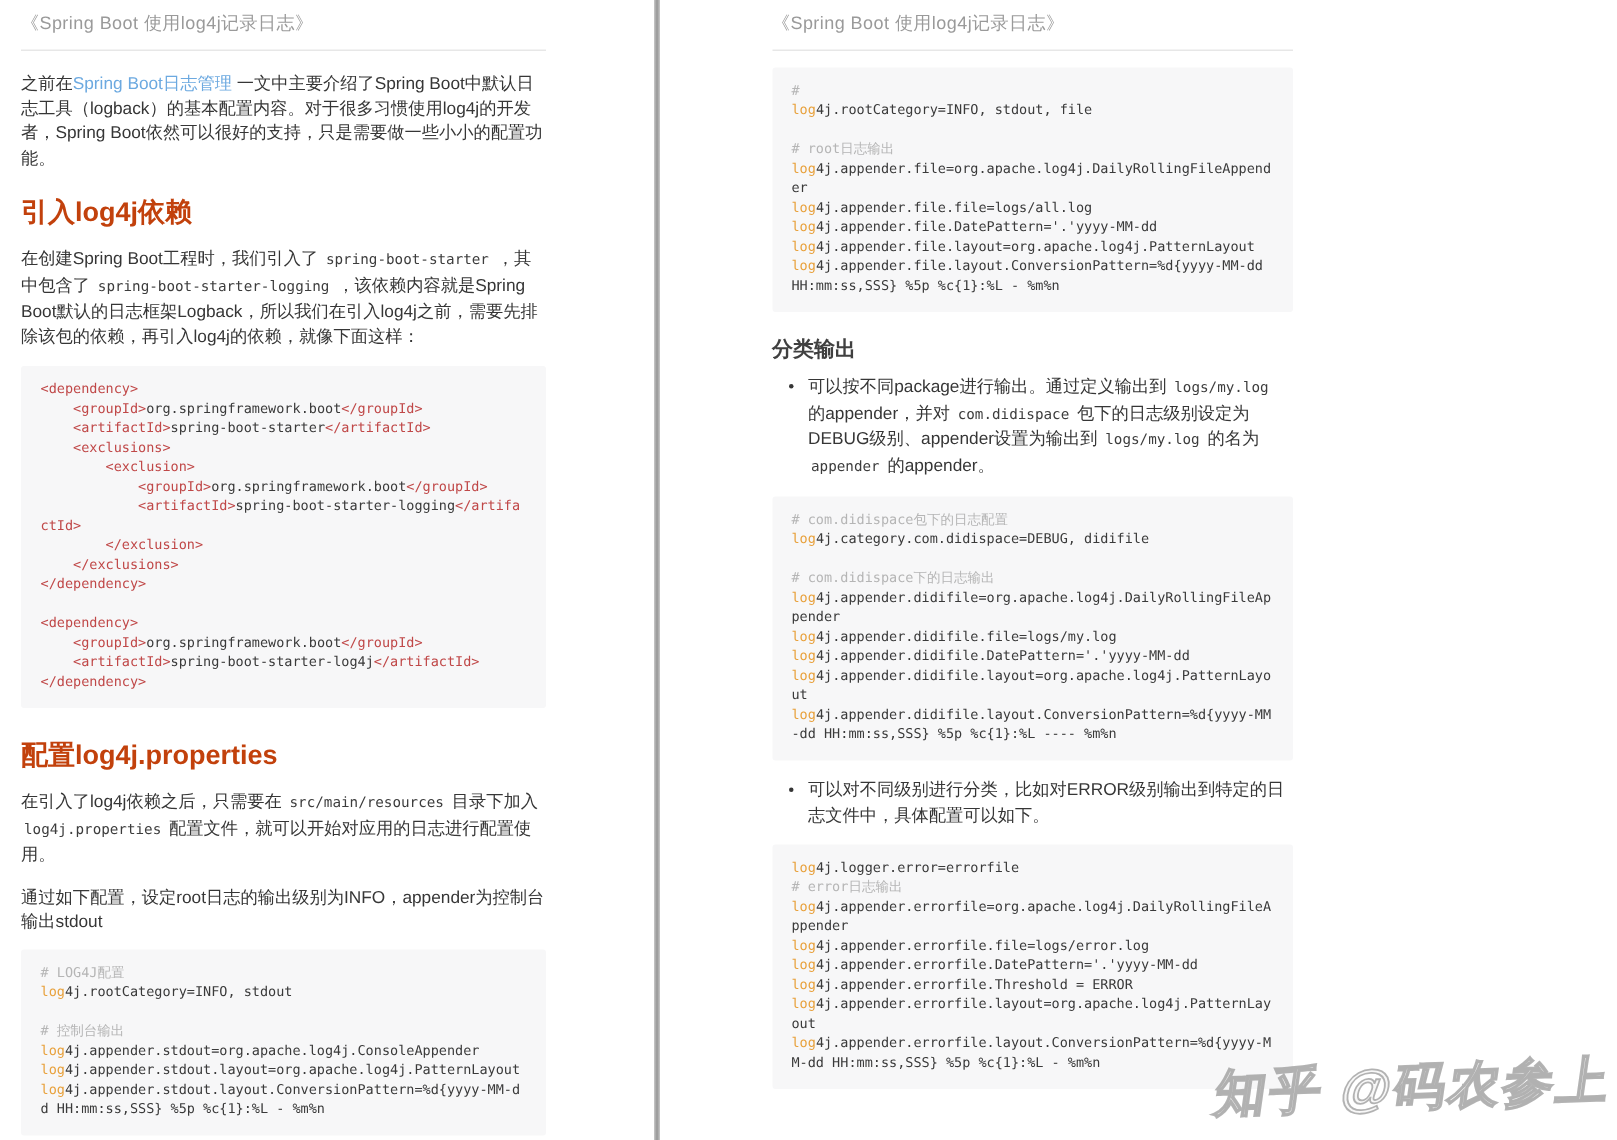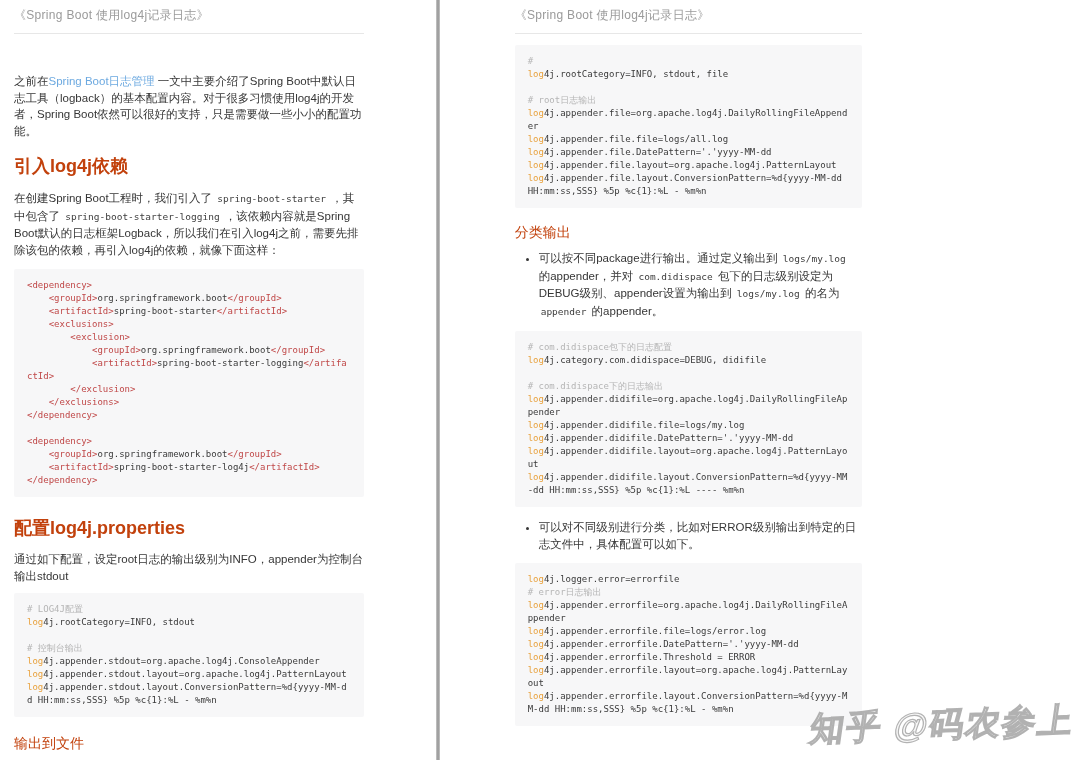--- a/index.html
+++ b/index.html
@@ -24,23 +24,23 @@
     padding-top:7px;
     font-size:12px;
     color:#9a9a9a;
     letter-spacing:0.3px;
   }
   .header-rule {
     border:0; border-top:1px solid #e7e7e7;
     margin:9px 0 0;
   }
   p.body-p { margin:13px 0 0; font-size:11.5px; line-height:16.5px; color:#363636; }
-  p.intro { margin-top:39px; }
+  p.intro { margin-top:14px; }
   h2.doc-h2 { margin:16px 0 0; font-size:18px; line-height:22px; font-weight:700; color:#c2410c; }
-  h3.doc-h3 { margin:14px 0 0; font-size:14px; line-height:17px; font-weight:400; color:#c2410c; }
+  h3.doc-h3 { margin:14px 0 0; font-size:14px; line-height:17px; font-weight:700; color:#404040; }
   h3.mt-lg  { margin-top:18px; }
   pre.code-block {
     margin:11px 0 0;
     padding:10px 13px;
     background:#f7f7f8;
     border-radius:2px;
     font-family:"DejaVu Sans Mono","Liberation Mono",monospace;
     font-size:9px;
     line-height:13px;
     color:#3a3a3a;
@@ -85,20 +85,21 @@
     <p class="body-p intro"><span>之前在</span><a class="lnk" href="#">Spring Boot日志管理</a><span> 一文中主要介绍了Spring Boot中默认日志工具（logback）的基本配置内容。对于很多习惯使用log4j的开发者，Spring Boot依然可以很好的支持，只是需要做一些小小的配置功能。</span></p>
 
     <h2 class="doc-h2">引入log4j依赖</h2>
 
     <p class="body-p"><span>在创建Spring Boot工程时，我们引入了 </span><code class="ic">spring-boot-starter</code><span> ，其中包含了 </span><code class="ic">spring-boot-starter-logging</code><span> ，该依赖内容就是Spring Boot默认的日志框架Logback，所以我们在引入log4j之前，需要先排除该包的依赖，再引入log4j的依赖，就像下面这样：</span></p>
 
     <pre class="code-block"><div class="cl"><span class="tg">&lt;dependency&gt;</span></div><div class="cl"><span class="tg">    &lt;groupId&gt;</span><span>org.springframework.boot</span><span class="tg">&lt;/groupId&gt;</span></div><div class="cl"><span class="tg">    &lt;artifactId&gt;</span><span>spring-boot-starter</span><span class="tg">&lt;/artifactId&gt;</span></div><div class="cl"><span class="tg">    &lt;exclusions&gt;</span></div><div class="cl"><span class="tg">        &lt;exclusion&gt;</span></div><div class="cl"><span class="tg">            &lt;groupId&gt;</span><span>org.springframework.boot</span><span class="tg">&lt;/groupId&gt;</span></div><div class="cl"><span class="tg">            &lt;artifactId&gt;</span><span>spring-boot-starter-logging</span><span class="tg">&lt;/artifactId&gt;</span></div><div class="cl"><span class="tg">        &lt;/exclusion&gt;</span></div><div class="cl"><span class="tg">    &lt;/exclusions&gt;</span></div><div class="cl"><span class="tg">&lt;/dependency&gt;</span></div><div class="cl">&nbsp;</div><div class="cl"><span class="tg">&lt;dependency&gt;</span></div><div class="cl"><span class="tg">    &lt;groupId&gt;</span><span>org.springframework.boot</span><span class="tg">&lt;/groupId&gt;</span></div><div class="cl"><span class="tg">    &lt;artifactId&gt;</span><span>spring-boot-starter-log4j</span><span class="tg">&lt;/artifactId&gt;</span></div><div class="cl"><span class="tg">&lt;/dependency&gt;</span></div></pre>
 
     <h2 class="doc-h2" style="margin-top:20px;">配置log4j.properties</h2>
 
+    <p class="body-p"><span>在引入了log4j依赖之后，只需要在 </span><code class="ic">src/main/resources</code><span> 目录下加入 </span><code class="ic">log4j.properties</code><span> 配置文件，就可以开始对应用的日志进行配置使用。</span></p>
 
 
     <p class="body-p" style="margin-top:12px;"><span>通过如下配置，设定root日志的输出级别为INFO，appender为控制台输出stdout</span></p>
 
     <pre class="code-block" style="margin-top:9px;"><div class="cl"><span class="cm"># LOG4J配置</span></div><div class="cl"><span class="kw">log</span><span>4j.rootCategory=INFO, stdout</span></div><div class="cl">&nbsp;</div><div class="cl"><span class="cm"># 控制台输出</span></div><div class="cl"><span class="kw">log</span><span>4j.appender.stdout=org.apache.log4j.ConsoleAppender</span></div><div class="cl"><span class="kw">log</span><span>4j.appender.stdout.layout=org.apache.log4j.PatternLayout</span></div><div class="cl"><span class="kw">log</span><span>4j.appender.stdout.layout.ConversionPattern=%d{yyyy-MM-dd HH:mm:ss,SSS} %5p %c{1}:%L - %m%n</span></div></pre>
 
     <h3 class="doc-h3 mt-lg">输出到文件</h3>
   </div>
 
   <div class="page-divider"></div>

